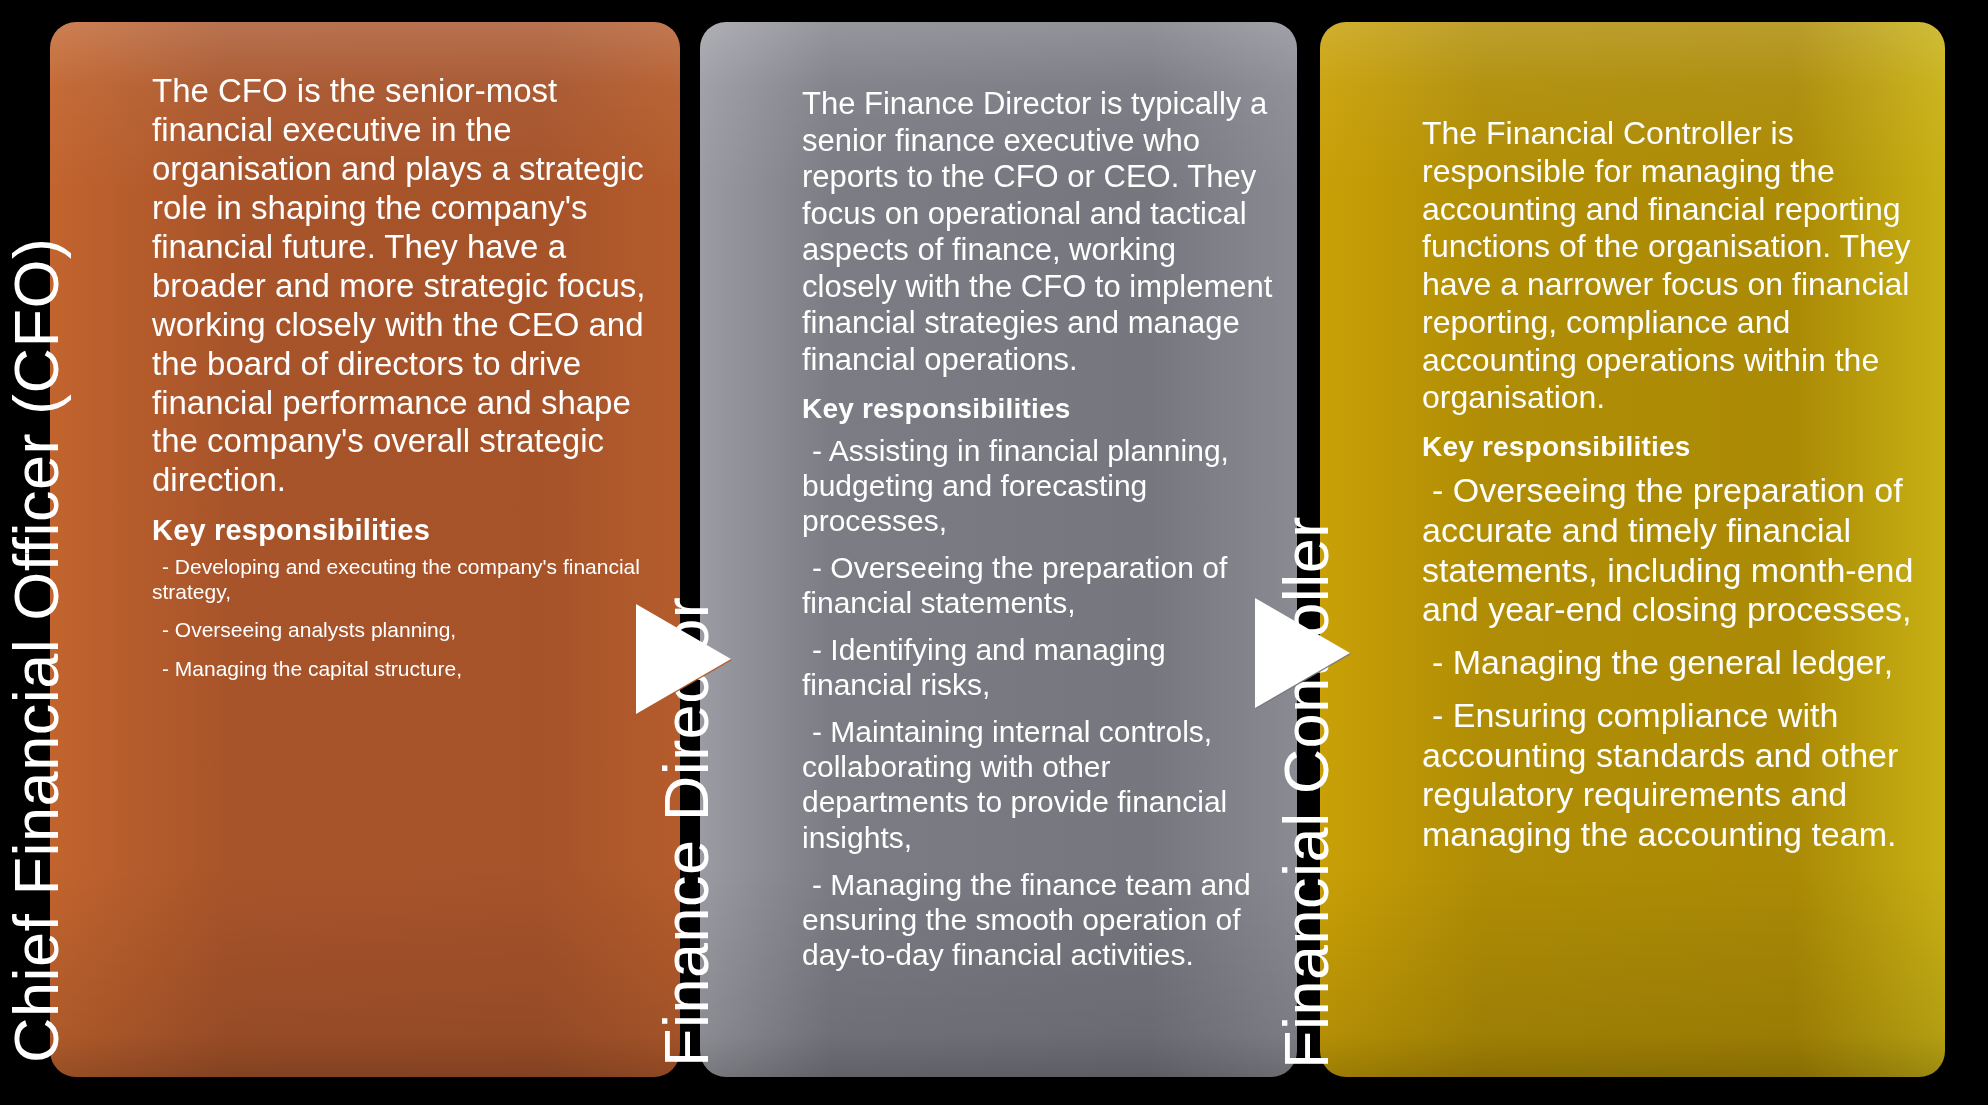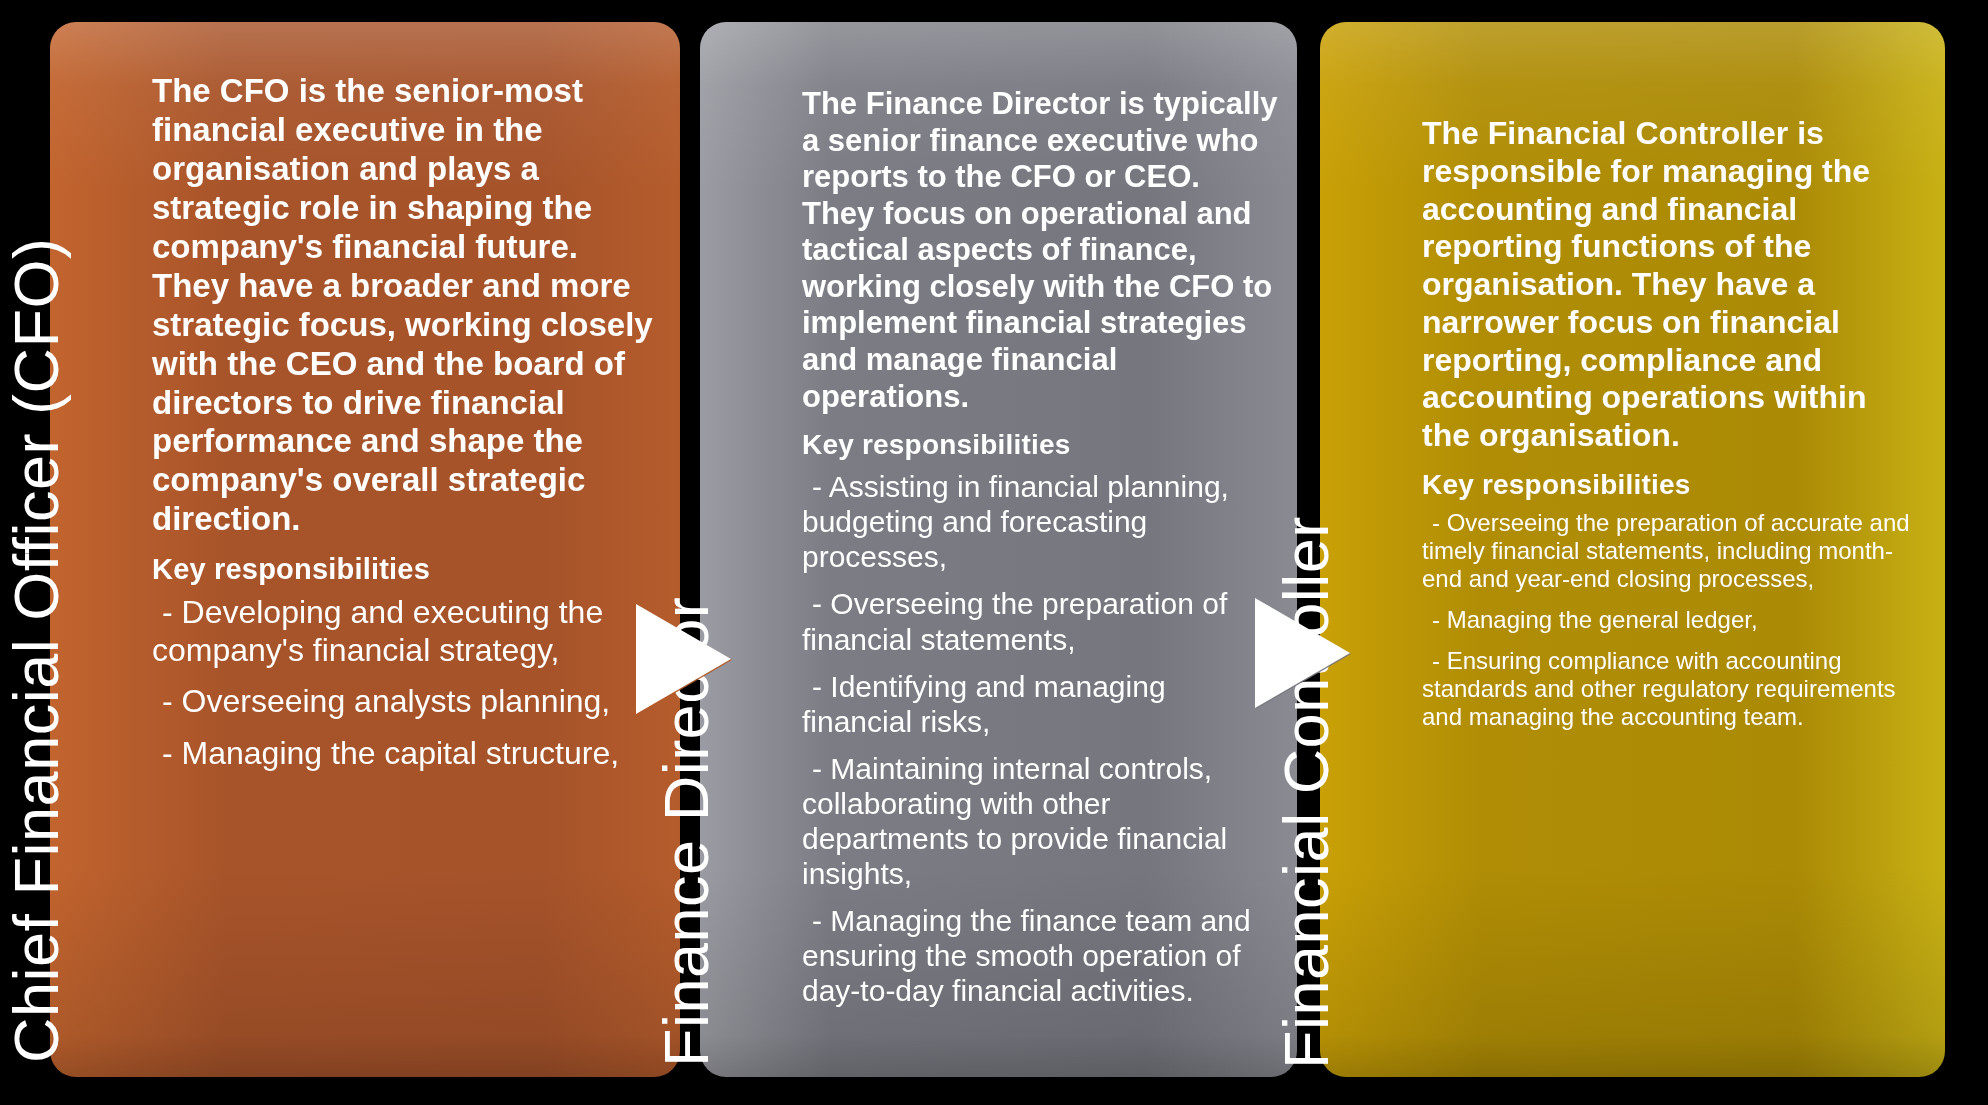--- a/index.html
+++ b/index.html
@@ -114,44 +114,44 @@
     overflow: hidden;
   }
   .fd .body-col { padding-top: 64px; padding-right: 18px; }
   .fc .body-col { padding-top: 93px; padding-right: 24px; }
 
   .intro {
     font-size: 33px;
     line-height: 1.18;
     margin: 0 0 14px 0;
     color: #ffffff;
-    font-weight: 700;
+    font-weight: 400;
   }
   .fd .intro { font-size: 31px; line-height: 1.18; }
   .fc .intro { font-size: 32px; line-height: 1.18; }
 
   .kr-head {
     font-size: 29px;
     font-weight: bold;
     margin: 10px 0 8px 0;
     color: #ffffff;
     letter-spacing: 0.2px;
   }
   .fd .kr-head { font-size: 28px; }
   .fc .kr-head { font-size: 28px; }
 
   .kr-item {
-    font-size: 32px;
+    font-size: 21px;
     line-height: 1.17;
     margin: 0 0 14px 0;
     text-indent: 10px;
     color: #ffffff;
   }
   .fd .kr-item { font-size: 30px; line-height: 1.17; margin-bottom: 12px; }
-  .fc .kr-item { font-size: 24px; line-height: 1.17; margin-bottom: 13px; margin-top: 8px; }
+  .fc .kr-item { font-size: 34px; line-height: 1.17; margin-bottom: 13px; margin-top: 8px; }
 
   
   .arrow {
     position: absolute;
     top: 0;
     width: 0;
     height: 0;
     z-index: 20;
   }
   .arrow-1 {

